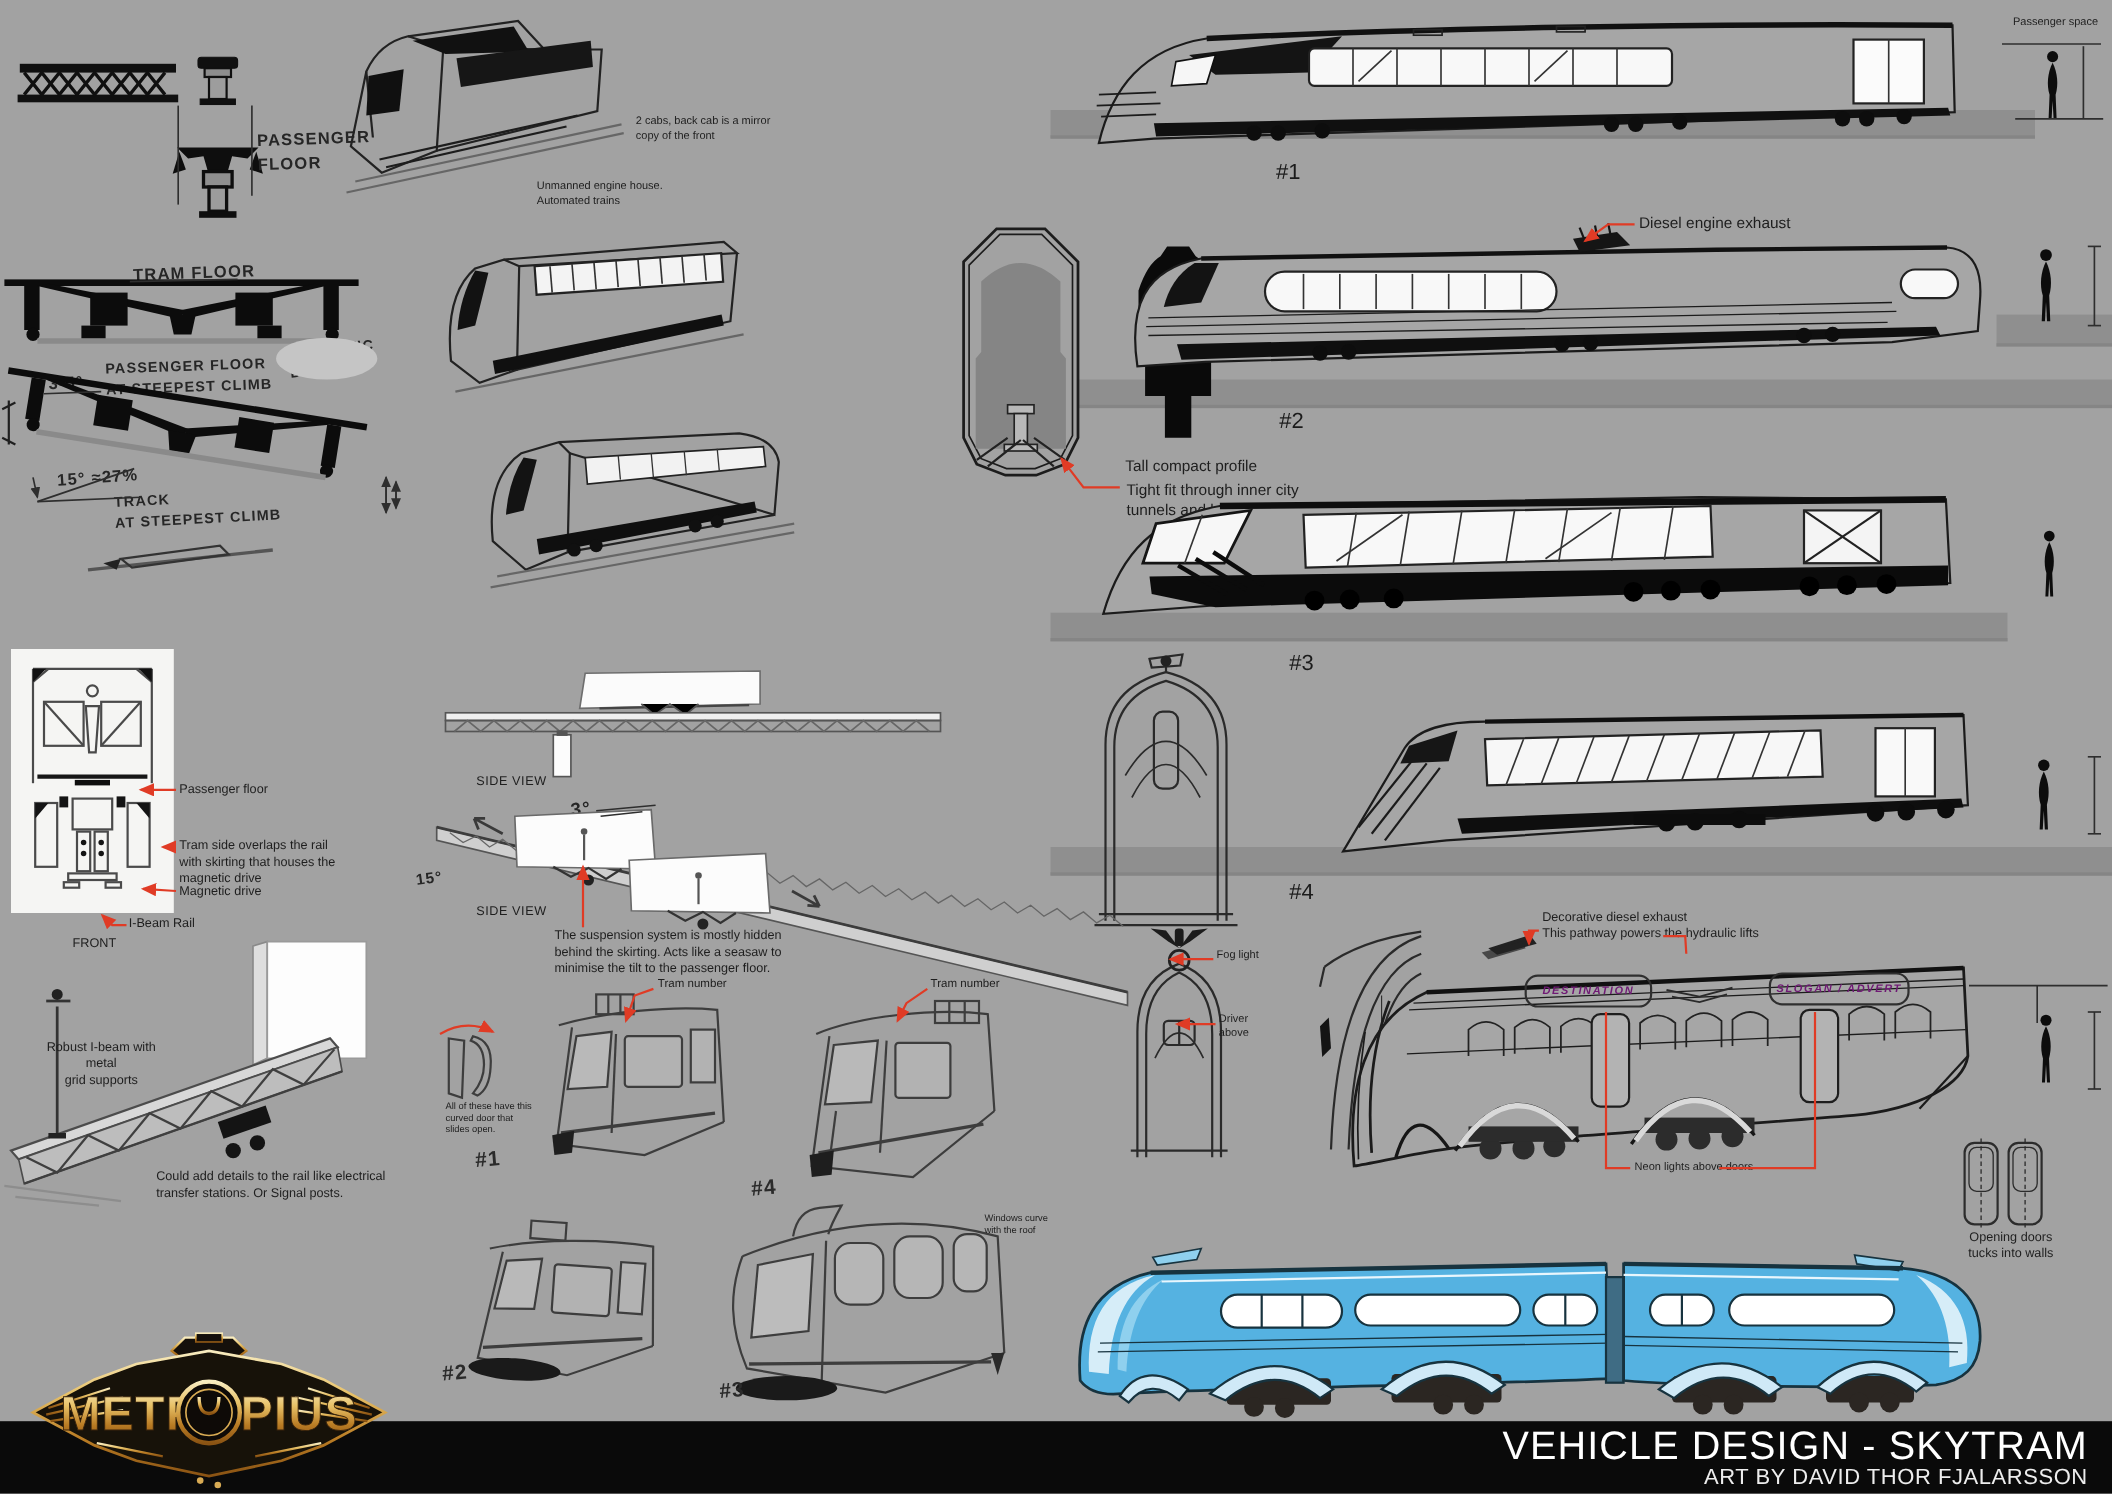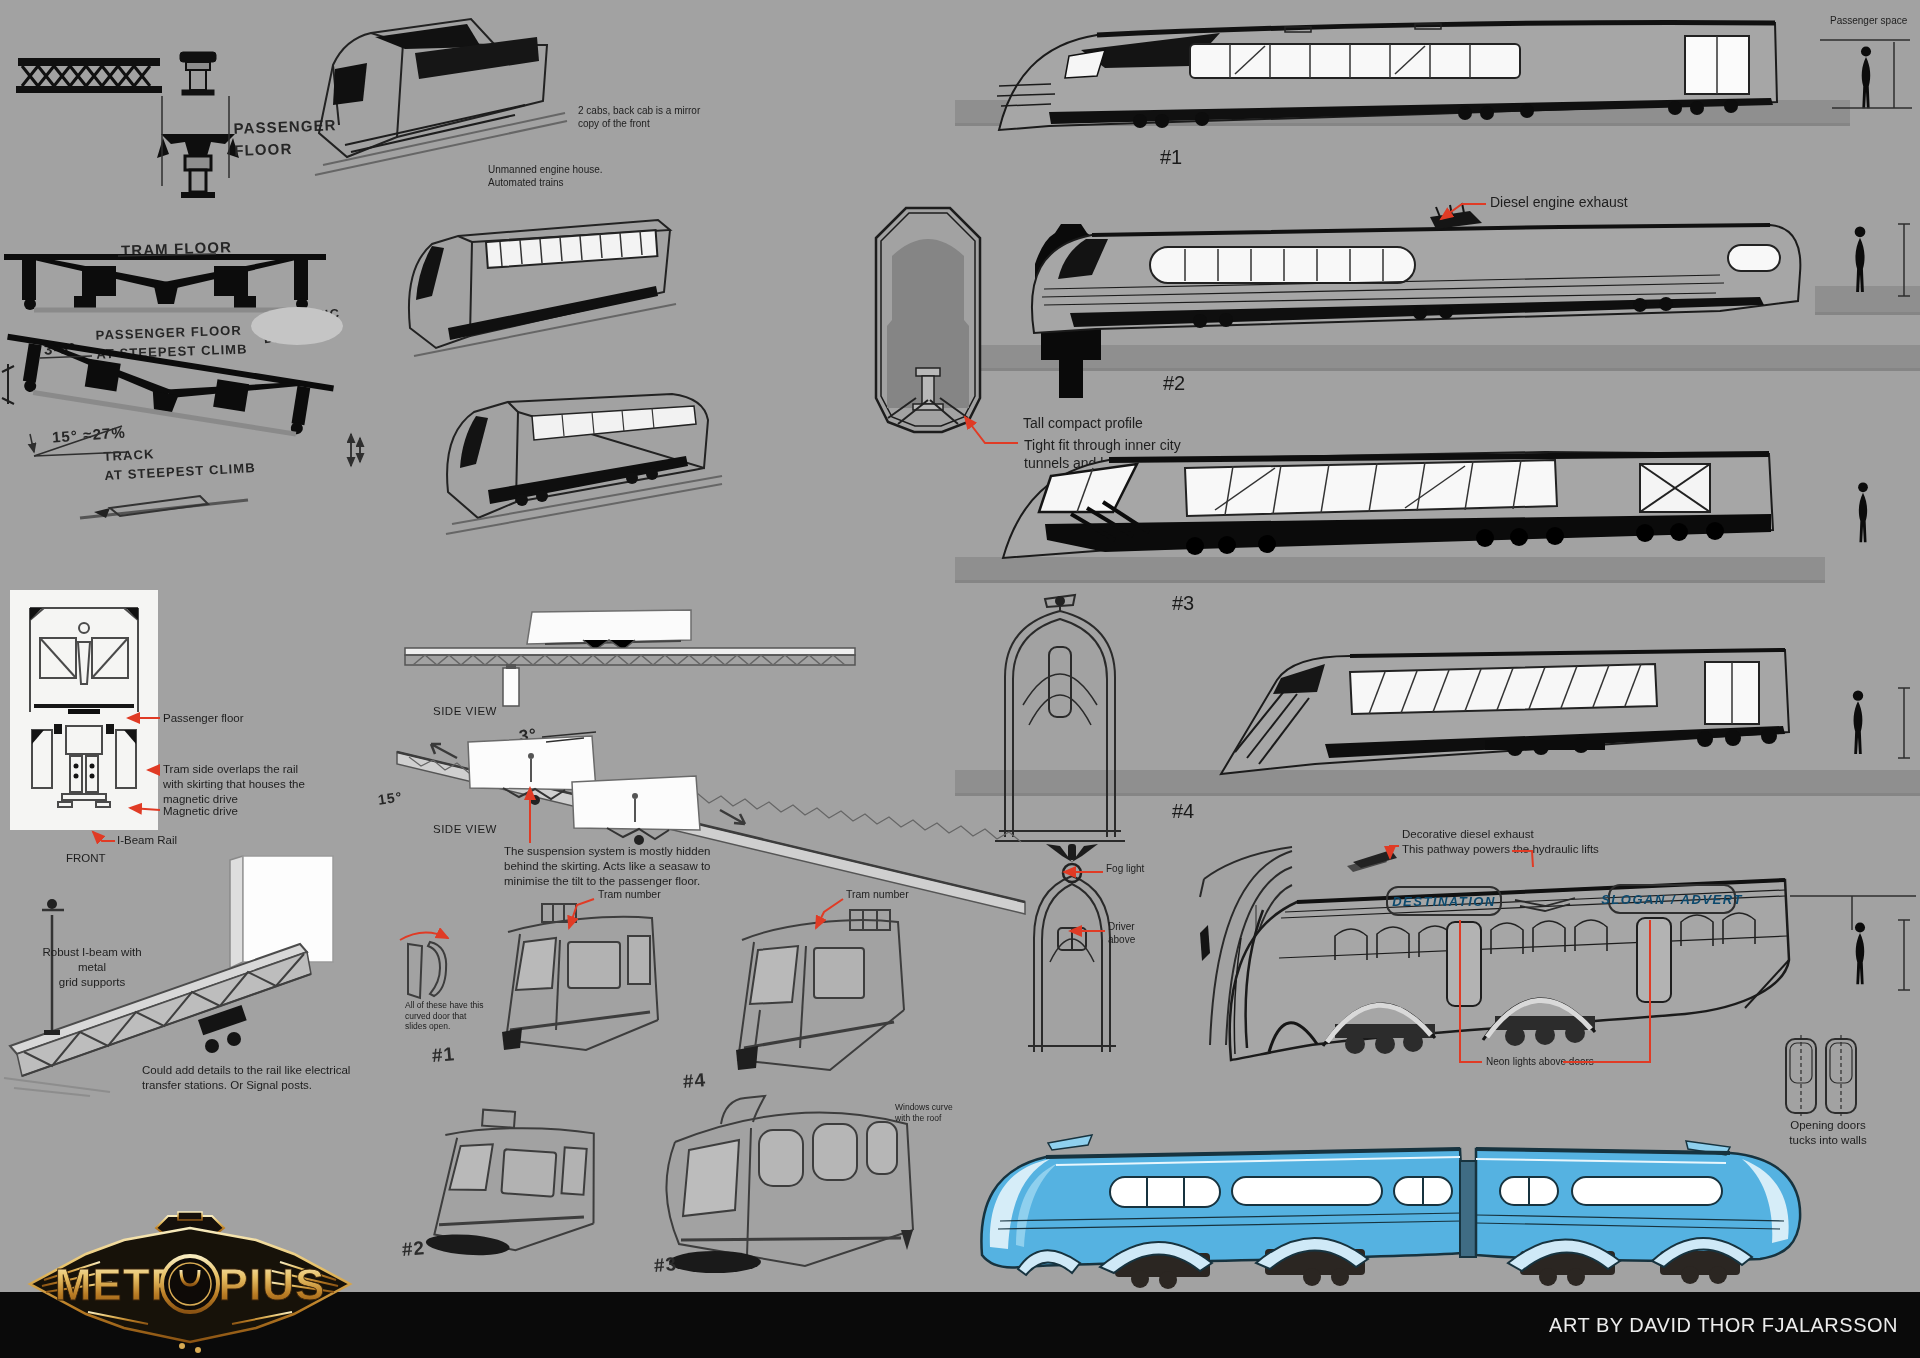--- a/index.html
+++ b/index.html
@@ -11,22 +11,22 @@
   .sm{font-size:11.5px;}
   .xs{font-size:8.5px;line-height:1.25;}
   .ctr{text-align:center;}
   .rgt{text-align:center;}
   .hand{position:absolute;font-weight:700;color:#262626;letter-spacing:1.1px;white-space:pre-line;
         font-size:15px;line-height:1.45;transform:rotate(-2deg);}
   .hsm{font-size:13px;}
   .hnum{position:absolute;font-weight:700;color:#2b2b2b;font-size:19px;transform:rotate(-5deg);letter-spacing:1px;}
   .tnum{position:absolute;font-size:20px;color:#1b1b1b;}
   .sign{position:absolute;border:2px solid #2f2f2f;border-radius:12px;display:flex;align-items:center;
-        justify-content:center;color:#0c4a6e;font-weight:700;font-style:italic;letter-spacing:1.5px;
-        font-size:13px;white-space:nowrap;}
+        justify-content:center;color:#701a75;font-weight:700;font-style:italic;letter-spacing:1.5px;
+        font-size:10px;white-space:nowrap;}
   .strip{position:absolute;background:#8f8f8f;border-bottom:3px solid #858585;}
   #footer-bar{position:absolute;left:0;top:1292px;width:1920px;height:66px;background:#0a0a0a;
               display:flex;flex-direction:column;align-items:flex-end;justify-content:center;
               padding-right:22px;box-sizing:border-box;}
   #footer-title{color:#ffffff;font-size:36px;letter-spacing:1px;line-height:1.05;}
   #footer-credit{color:#ededed;font-size:20px;letter-spacing:.5px;}
 </style>
 </head>
 <body>
 
@@ -851,20 +851,21 @@
       <path d="M1105,931 L1070,931" marker-end="url(#ra)"></path>
       <path d="M1399,846 L1390,846 L1390,858" marker-end="url(#ra)"></path>
       <path d="M1512,851 L1532,851 L1533,867"></path>
       <path d="M1460,920 L1460,1062 L1482,1062"></path>
       <path d="M1650,920 L1650,1062 L1563,1062"></path>
     </g>
   </svg>
 
   
   <div id="footer-bar">
+    <div id="footer-title">VEHICLE DESIGN - SKYTRAM</div>
     <div id="footer-credit">ART BY DAVID THOR FJALARSSON</div>
   </div>
 
   
   <svg style="left:28px;top:1212px;z-index:5;" width="325" height="146" viewBox="0 0 325 146">
     <defs>
       <linearGradient id="gold" x1="0" y1="0" x2="0" y2="1">
         <stop offset="0" stop-color="#f8ecc0"></stop>
           <stop offset="0.35" stop-color="#e7c066"></stop>
         <stop offset="0.7" stop-color="#b97c24"></stop>

